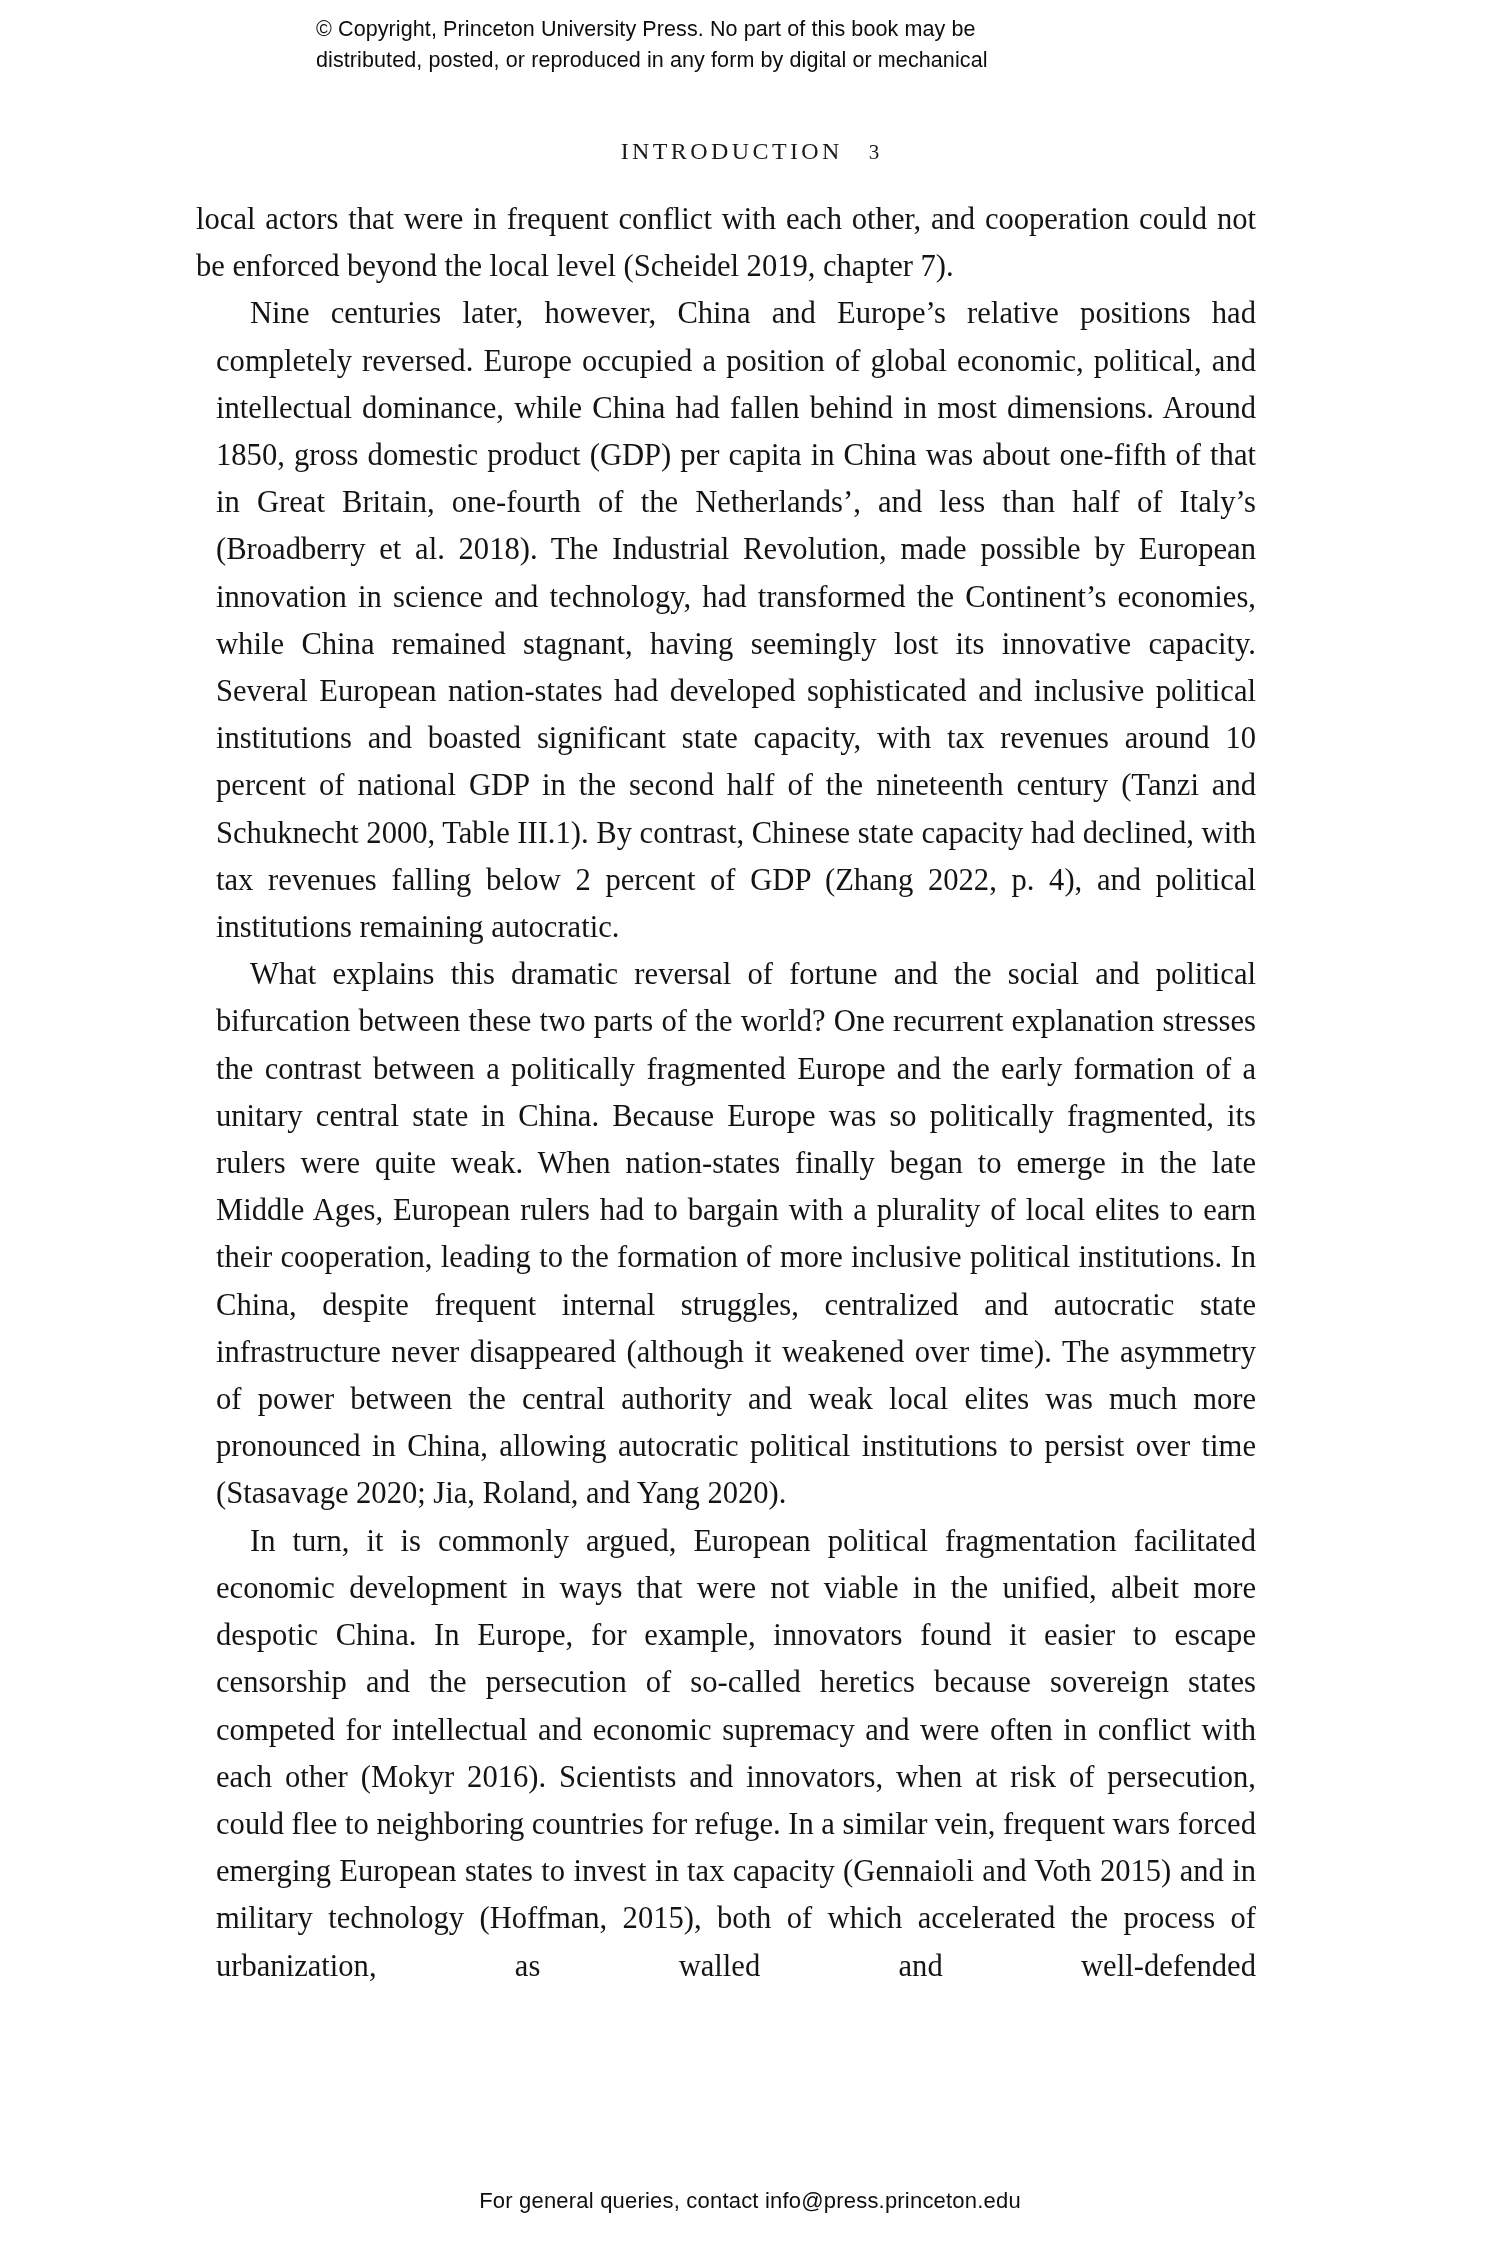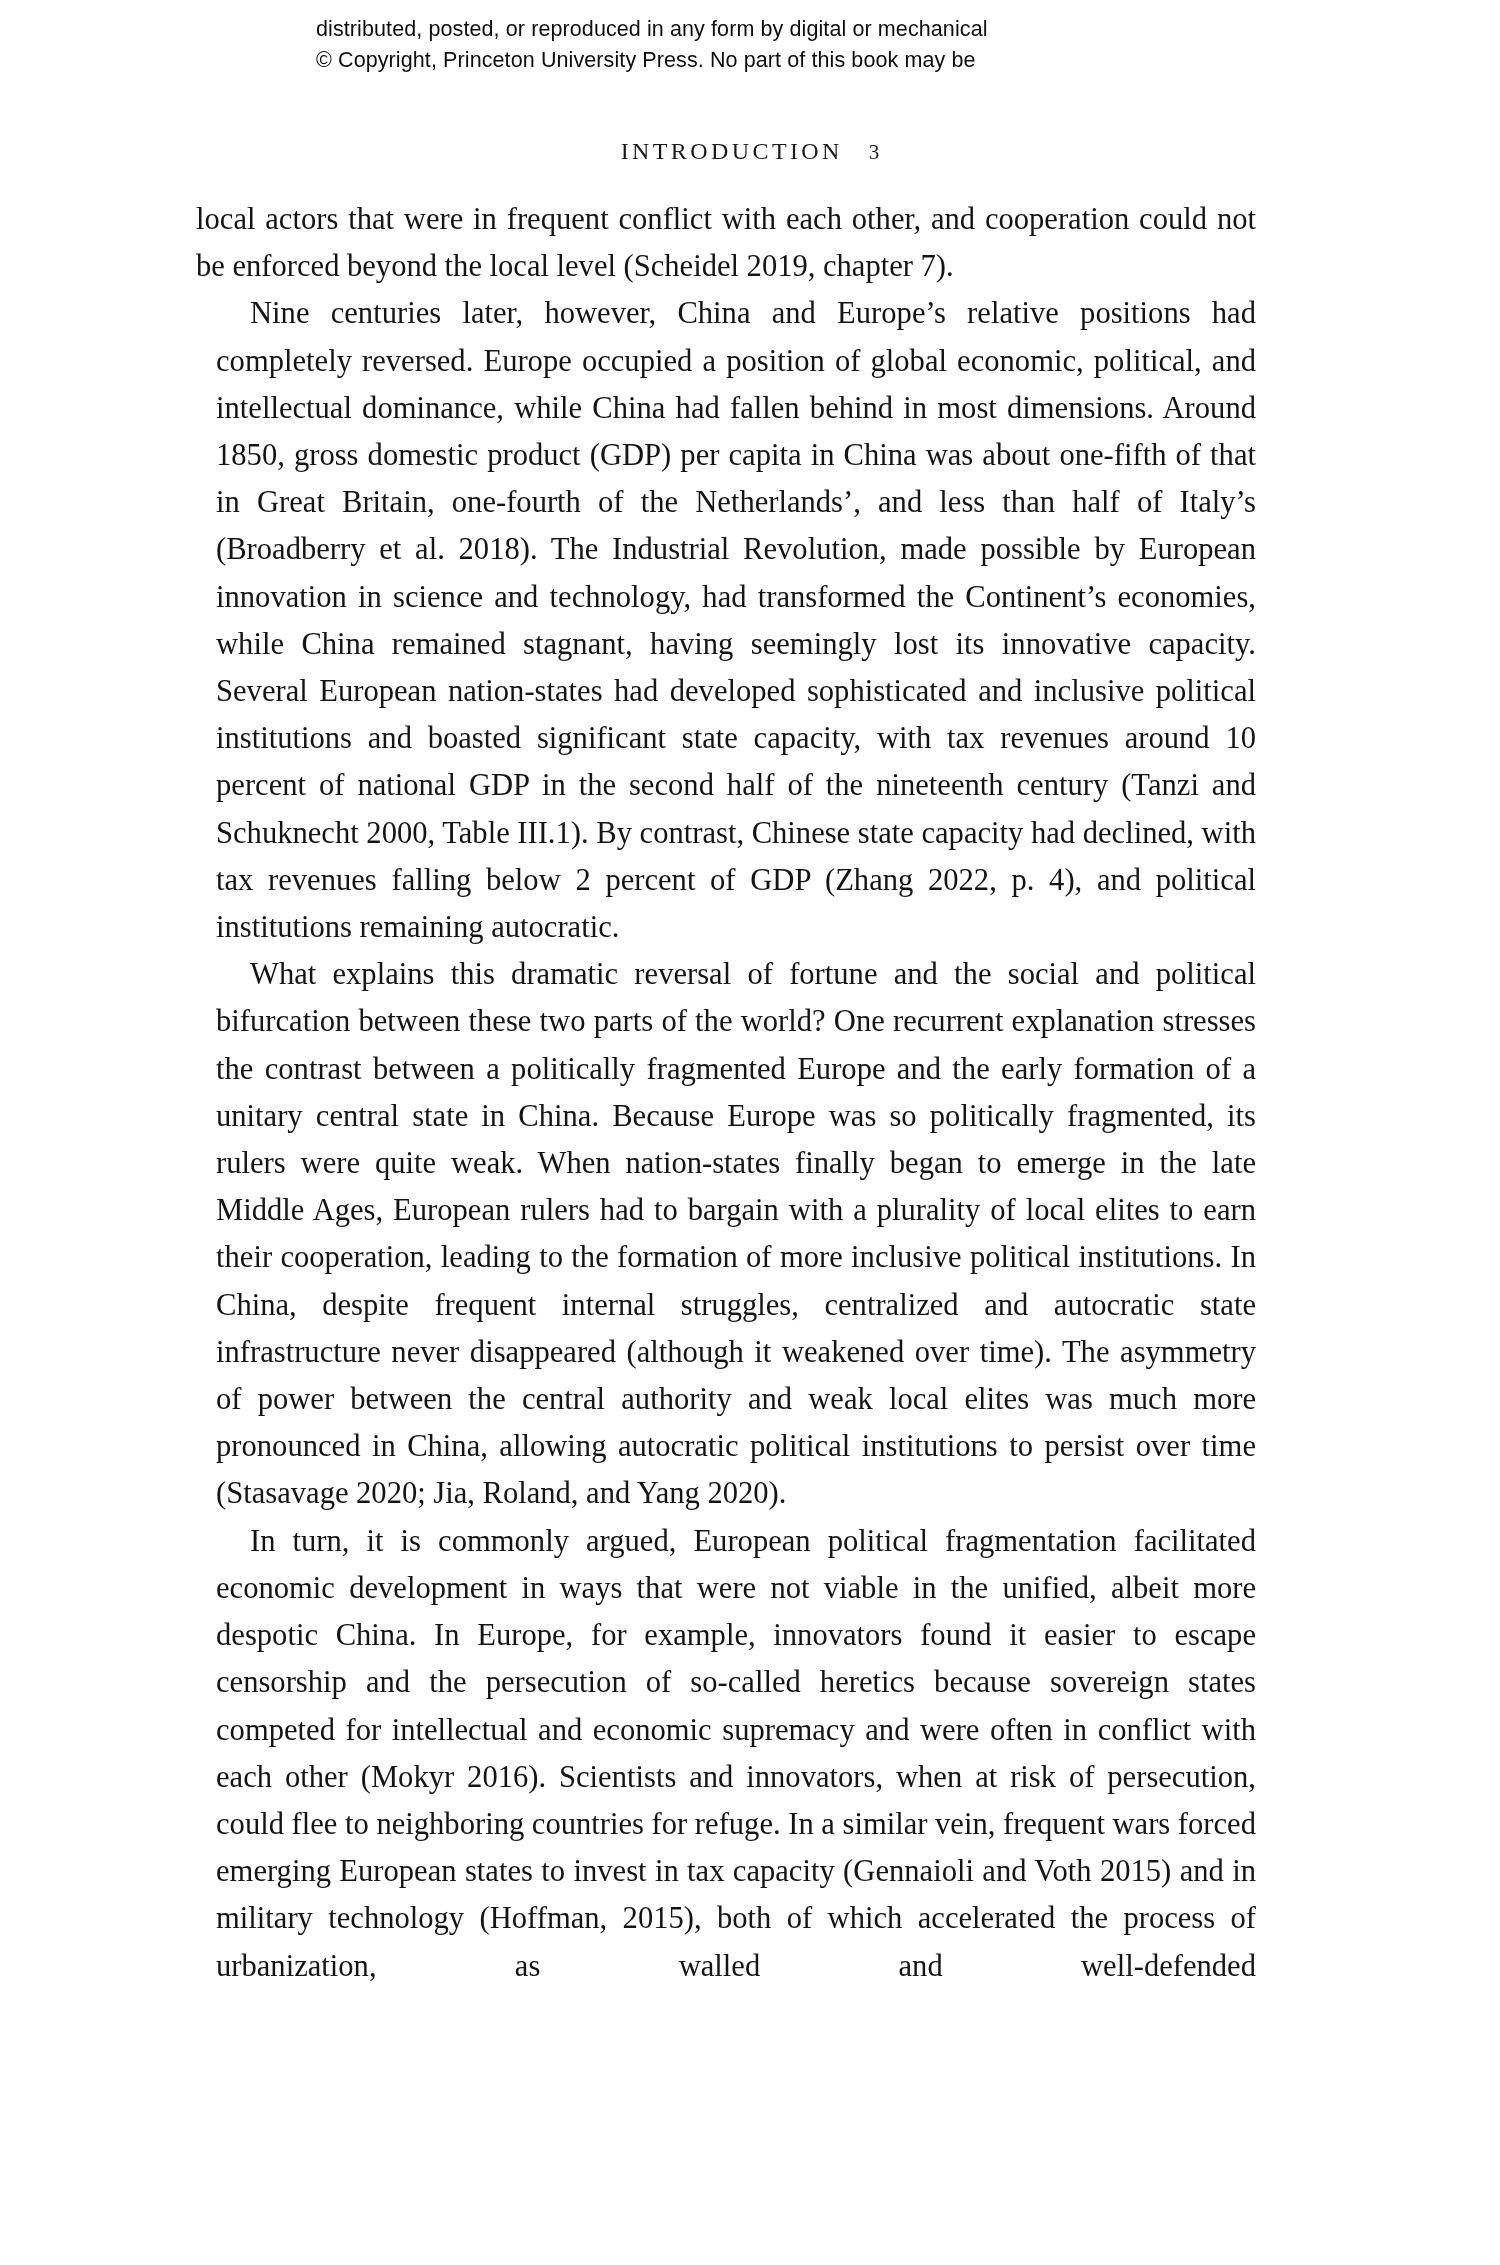--- a/index.html
+++ b/index.html
@@ -101,29 +101,30 @@
     color: #0d0d0d;
     letter-spacing: 0.2px;
   }
 </style>
 </head>
 <body>
 
 <div class="page">
 
   <div class="copyright-notice">
+    <span class="cline">© Copyright, Princeton University Press. No part of this book may be</span>
     <span class="cline">distributed, posted, or reproduced in any form by digital or mechanical</span>
-    <span class="cline">© Copyright, Princeton University Press. No part of this book may be</span>
   </div>
 
   <div class="running-head">
     <span class="rh-title">INTRODUCTION</span><span class="rh-page">3</span>
   </div>
 
   <div class="body-column">
     <p>local actors that were in frequent conflict with each other, and cooperation could not be enforced beyond the local level (Scheidel 2019, chapter 7).</p>
     <p class="indent">Nine centuries later, however, China and Europe’s relative positions had completely reversed. Europe occupied a position of global economic, political, and intellectual dominance, while China had fallen behind in most dimensions. Around 1850, gross domestic product (GDP) per capita in China was about one-fifth of that in Great Britain, one-fourth of the Netherlands’, and less than half of Italy’s (Broadberry et al. 2018). The Industrial Revolution, made possible by European innovation in science and technology, had transformed the Continent’s economies, while China remained stagnant, having seemingly lost its innovative capacity. Several European nation-states had developed sophisticated and inclusive political institutions and boasted significant state capacity, with tax revenues around 10 percent of national GDP in the second half of the nineteenth century (Tanzi and Schuknecht 2000, Table III.1). By contrast, Chinese state capacity had declined, with tax revenues falling below 2 percent of GDP (Zhang 2022, p. 4), and political institutions remaining autocratic.</p>
     <p class="indent">What explains this dramatic reversal of fortune and the social and political bifurcation between these two parts of the world? One recurrent explanation stresses the contrast between a politically fragmented Europe and the early formation of a unitary central state in China. Because Europe was so politically fragmented, its rulers were quite weak. When nation-states finally began to emerge in the late Middle Ages, European rulers had to bargain with a plurality of local elites to earn their cooperation, leading to the formation of more inclusive political institutions. In China, despite frequent internal struggles, centralized and autocratic state infrastructure never disappeared (although it weakened over time). The asymmetry of power between the central authority and weak local elites was much more pronounced in China, allowing autocratic political institutions to persist over time (Stasavage 2020; Jia, Roland, and Yang 2020).</p>
     <p class="indent force-justify-last">In turn, it is commonly argued, European political fragmentation facilitated economic development in ways that were not viable in the unified, albeit more despotic China. In Europe, for example, innovators found it easier to escape censorship and the persecution of so-called heretics because sovereign states competed for intellectual and economic supremacy and were often in conflict with each other (Mokyr 2016). Scientists and innovators, when at risk of persecution, could flee to neighboring countries for refuge. In a similar vein, frequent wars forced emerging European states to invest in tax capacity (Gennaioli and Voth 2015) and in military technology (Hoffman, 2015), both of which accelerated the process of urbanization, as walled and well-defended</p>
   </div>
 
+  <div class="footer-note">For general queries, contact info@press.princeton.edu</div>
 
 </div>
 
 </body></html>

